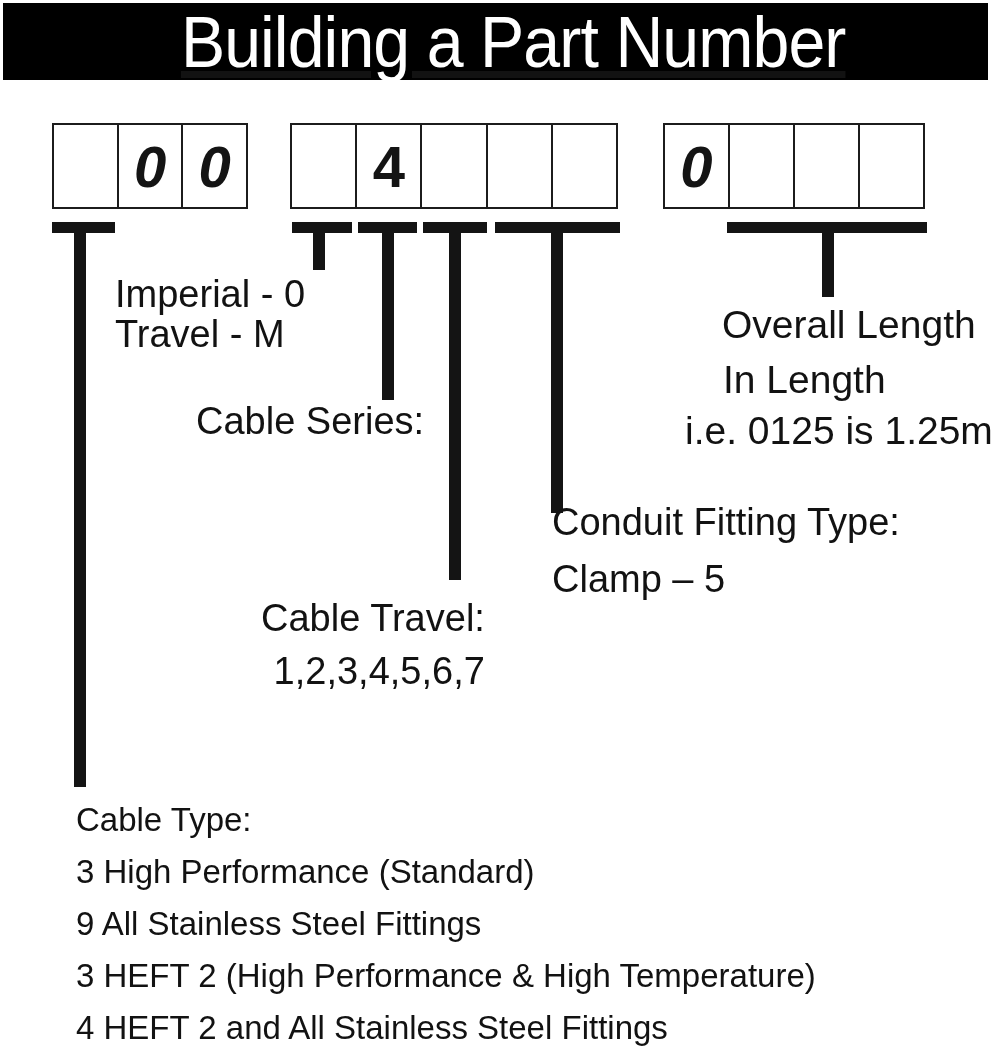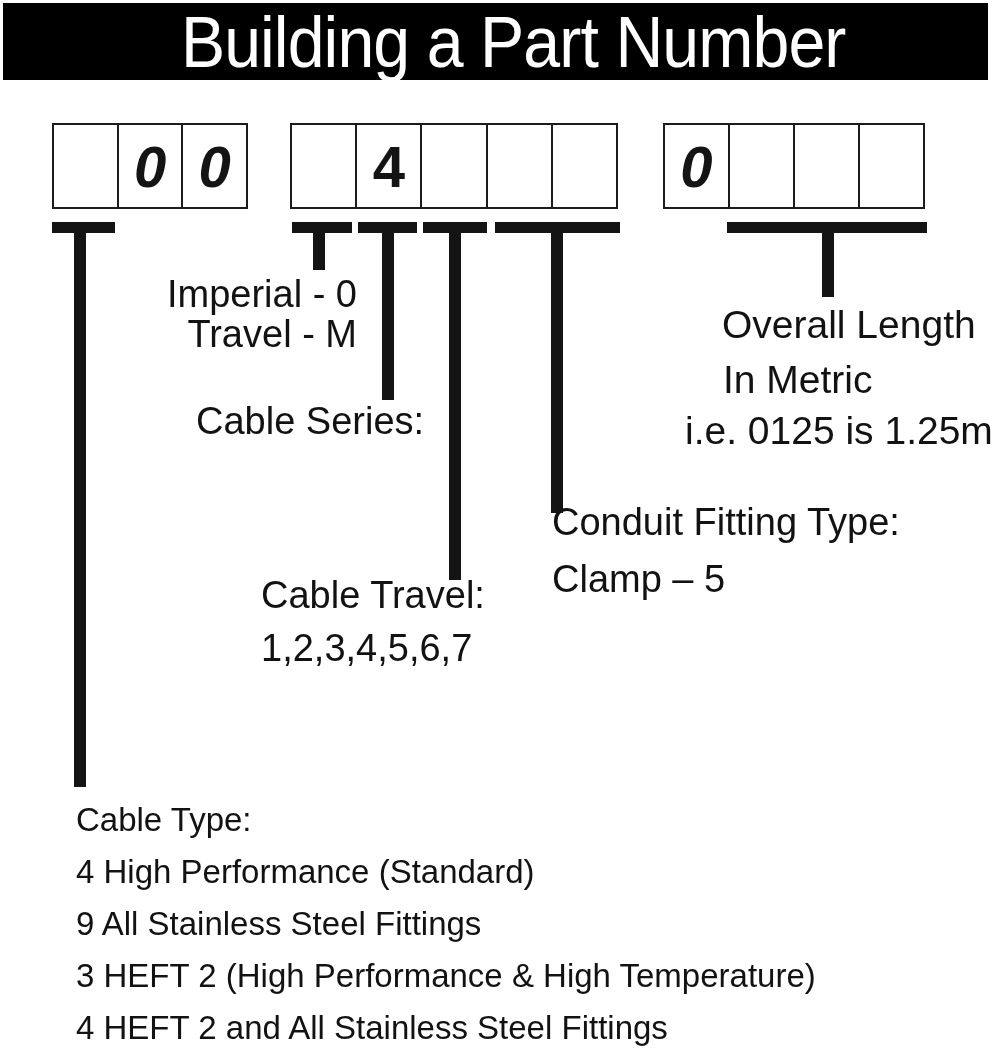--- a/index.html
+++ b/index.html
@@ -3,44 +3,44 @@
 <meta charset="utf-8">
 <style>
   html,body { margin:0; padding:0; background:#ffffff; }
   .canvas {
     position:relative; width:994px; height:1053px; background:#ffffff;
     font-family:"Liberation Sans", sans-serif; color:#121212; overflow:hidden;
   }
   .banner {
     position:absolute; left:3px; top:3px; width:985px; height:77px;
     background:#000000; display:flex; align-items:center; justify-content:center;
-    padding-left:36px; box-sizing:border-box;
+    padding-left:36px; box-sizing:border-box;text-decoration:underline;
   }
   .title {
     color:#ffffff; font-size:72px; line-height:1; white-space:nowrap;
     letter-spacing:-1px; transform:scaleX(0.92); display:inline-block;
   }
   .boxgroup { position:absolute; top:123px; display:flex; }
   .cell {
     height:86px; border:2px solid #1c1c1c; background:#ffffff; box-sizing:border-box;
     margin-left:-2px; display:flex; align-items:center; justify-content:center;
     font-size:58px; font-weight:bold; color:#141414;
   }
   .cell:first-child { margin-left:0; }
   .g1 { left:52px; width:196px; }  .g1 .cell { width:67.3px; }
   .g2 { left:290px; width:328px; } .g2 .cell { width:67.6px; }
   .g3 { left:663px; width:262px; } .g3 .cell { width:67.5px; }
   .cell.oblique { font-style:italic; }
   .bar, .stem { position:absolute; background:#141414; }
   .bar  { top:222px; height:11px; }
   .stem { top:222px; width:12px; }
   .lbl { position:absolute; font-size:38px; line-height:1; white-space:nowrap; }
-  .lbl-unit { left:115px; top:274px; width:242px; text-align:right; line-height:40px; }
+  .lbl-unit { left:115px; top:274px; width:242px; text-align:left; line-height:40px; }
   .conduit-block { left:552px; top:494px; line-height:56.5px; }
-  .travel-block { left:261px; top:569px; line-height:53px; }
+  .travel-block { left:261px; top:592px; line-height:53px;text-align:right; }
   .bottom-block { left:76px; top:794px; font-size:33px; line-height:52px; }
   .ol-line { font-size:39px; }
 </style>
 </head>
 <body>
 
 <div class="canvas">
 
   <div class="banner">
     <span class="title">Building a Part Number</span>
@@ -86,34 +86,34 @@
   <div class="stem" style="left:822px;height:75px;"></div>
 
   <div class="lbl lbl-unit">
     <div>Imperial - 0</div>
     <div>Travel - M</div>
   </div>
 
   <div class="lbl" style="left:196px;top:402px;">Cable Series:</div>
 
   <div class="lbl ol-line" style="left:722px;top:305px;">Overall Length</div>
-  <div class="lbl ol-line" style="left:723px;top:360px;">In Metric</div>
+  <div class="lbl ol-line" style="left:723px;top:360px;">In Length</div>
   <div class="lbl ol-line" style="left:685px;top:411px;">i.e. 0125 is 1.25m</div>
 
   <div class="lbl travel-block">
     <div>Cable Travel:</div>
     <div>1,2,3,4,5,6,7</div>
   </div>
 
   <div class="lbl conduit-block">
     <div>Conduit Fitting Type:</div>
     <div>Clamp – 5</div>
   </div>
 
   <div class="lbl bottom-block">
     <div>Cable Type:</div>
-    <div>4 High Performance (Standard)</div>
+    <div>3 High Performance (Standard)</div>
     <div>9 All Stainless Steel Fittings</div>
     <div>3 HEFT 2 (High Performance &amp; High Temperature)</div>
     <div>4 HEFT 2 and All Stainless Steel Fittings</div>
   </div>
 
 </div>
 
 </body></html>

